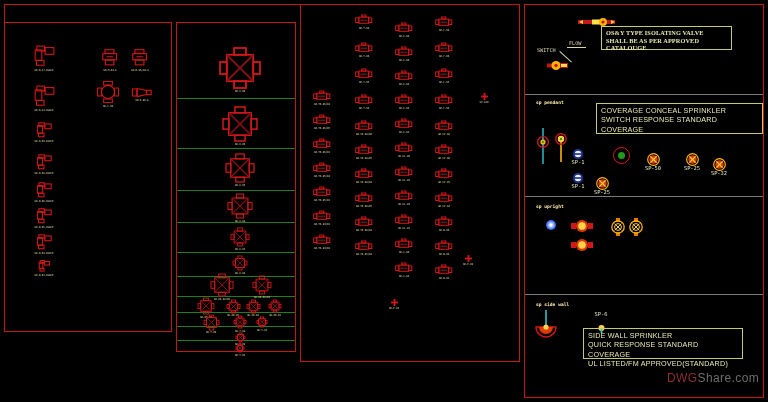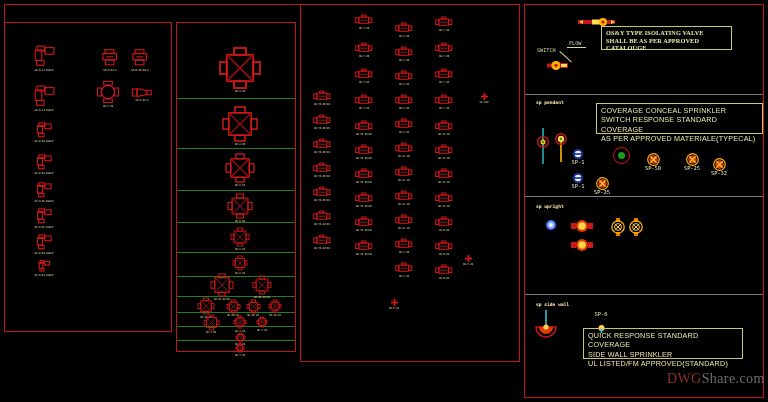--- a/index.html
+++ b/index.html
@@ -28,21 +28,21 @@
   .legendbox.serif{font-family:"Liberation Serif",serif;font-weight:bold;
                    font-size:6.3px;line-height:7.6px;letter-spacing:.1px;}
   .sectlabel{position:absolute;color:#ffe9b0;font-family:"DejaVu Sans Mono",monospace;
              font-size:4.6px;font-weight:bold;white-space:nowrap;}
   .splabel{position:absolute;color:#e8e8c0;font-family:"DejaVu Sans Mono",monospace;
            font-size:5.4px;white-space:nowrap;transform:translateX(-50%);}
   .flowlbl{position:absolute;color:#d8d8b0;font-family:"DejaVu Sans Mono",monospace;
            font-size:5.2px;white-space:nowrap;}
 
   
-  .wm{position:absolute;font-family:Liberation Serif, serif;font-size:14px;
+  .wm{position:absolute;font-family:Liberation Sans, sans-serif;font-size:12px;
       letter-spacing:.4px;color:#6d6d6d;white-space:nowrap;}
   .wm .a{color:#8d3030;}
   .hr-sep{position:absolute;background:#7a7a7a;height:1px;}
 </style>
 </head>
 <body>
 
 <div id="canvas">
 
   <div class="panel" style="left:4px;top:22px;width:168px;height:310px;"></div>
@@ -839,21 +839,20 @@
     </svg>
   </div>
 
   <div class="hr-sep" style="left:525px;top:94px;width:238px;"></div>
 
   <div class="sectlabel" style="left:536px;top:100px;">sp pendant</div>
 
   <div class="legendbox" style="left:596px;top:103px;width:167px;height:31px;">
     <div>COVERAGE CONCEAL SPRINKLER</div>
     <div>SWITCH RESPONSE STANDARD COVERAGE</div>
-    <div>AS PER APPROVED MATERIALE(TYPECAL)</div>
   </div>
 
   <div style="position:absolute;left:534px;top:128px;">
     <svg width="18" height="36" viewBox="0 0 18 36">
       <line x1="9" y1="0" x2="9" y2="36" stroke="#33c8d8" stroke-width="1.4"></line>
       <circle cx="9" cy="14" r="5.4" fill="none" stroke="#d01818" stroke-width="1.4"></circle>
       <circle cx="9" cy="14" r="2.6" fill="#ffb300"></circle>
       <circle cx="9" cy="14" r="1.1" fill="#1f9a1f"></circle>
     </svg>
   </div>
@@ -972,22 +971,22 @@
 
   <div class="splabel" style="left:601px;top:311px;">SP-6</div>
   <div style="position:absolute;left:596px;top:320px;">
     <svg width="11" height="9" viewBox="0 0 11 9">
       <circle cx="5.5" cy="3" r="3" fill="#ffd24a"></circle>
       <rect x="4.6" y="3" width="1.8" height="5" fill="#33c8d8"></rect>
     </svg>
   </div>
 
   <div class="legendbox" style="left:583px;top:328px;width:160px;height:31px;">
+    <div>SIDE WALL SPRINKLER</div>
     <div>QUICK RESPONSE STANDARD COVERAGE</div>
-    <div>SIDE WALL SPRINKLER</div>
     <div>UL LISTED/FM APPROVED(STANDARD)</div>
   </div>
 
   <div class="wm" style="left:667px;top:371px;">
     <span class="a">DWG</span><span>Share.com</span>
   </div>
 
 </div>
 
 </body></html>

